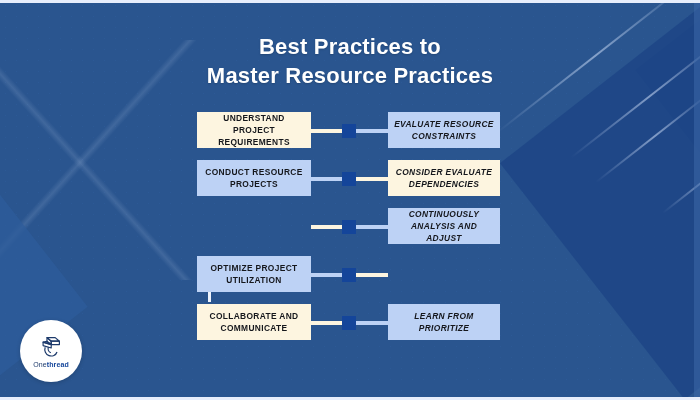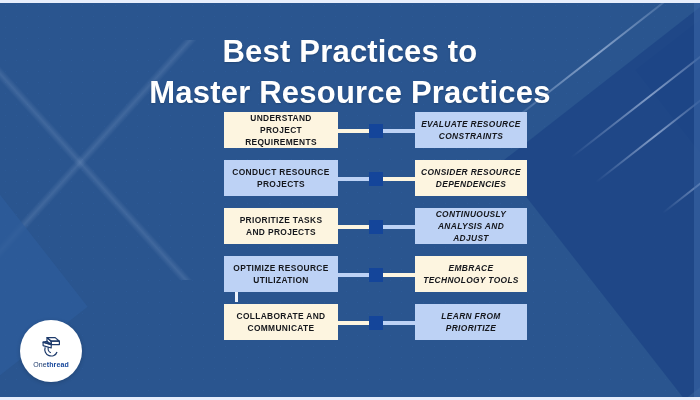--- a/index.html
+++ b/index.html
@@ -69,27 +69,27 @@
   .bg-right-edge {
     top:0; right:0; width:6px; height:400px;
     background:#3f6cab;
     opacity:.5;
   }
 
   
   #heading {
     position:absolute; top:32px; left:0; width:700px;
     text-align:center; color:#ffffff;
-    font-size:31px; font-weight:bold; line-height:1.32;
+    font-size:22px; font-weight:bold; line-height:1.32;
     letter-spacing:.2px;
     text-shadow:0 1px 2px rgba(0,0,0,.18);
   }
 
   
-  #diagram { position:absolute; top:112px; left:0; width:700px;padding-left:27px; }
+  #diagram { position:absolute; top:112px; left:0; width:700px; }
   .row {
     position:relative;
     height:36px;
     margin-bottom:12px;
   }
   .box {
     position:absolute;
     top:0; height:36px;
     display:flex; align-items:center; justify-content:center;
     text-align:center;
@@ -171,39 +171,37 @@
         </div>
         <div class="box right lblue">EVALUATE RESOURCE CONSTRAINTS</div>
       </div>
       <div class="row">
         <div class="box left lblue">CONDUCT RESOURCE PROJECTS</div>
         <div class="connector">
           <div class="bar l" style="background: rgb(189, 210, 245);"></div>
           <div class="knot" style="background: rgb(20, 69, 154);"></div>
           <div class="bar r" style="background: rgb(253, 245, 224);"></div>
         </div>
-        <div class="box right cream">CONSIDER RESOURCE DEPENDENCIES</div>
-      </div>
-      <div class="row">
-        <div class="box left cream">PRIORITIZE TASKS AND PROJECTS</div>
+        <div class="box right cream">CONSIDER EVALUATE DEPENDENCIES</div>
+      </div>
+      <div class="row">
         <div class="connector">
           <div class="bar l" style="background: rgb(253, 245, 224);"></div>
           <div class="knot" style="background: rgb(20, 69, 154);"></div>
           <div class="bar r" style="background: rgb(189, 210, 245);"></div>
         </div>
         <div class="box right lblue">CONTINUOUSLY ANALYSIS AND ADJUST</div>
       </div>
       <div class="row">
-        <div class="box left lblue">OPTIMIZE RESOURCE UTILIZATION</div>
+        <div class="box left lblue">OPTIMIZE PROJECT UTILIZATION</div>
         <div class="connector">
           <div class="bar l" style="background: rgb(189, 210, 245);"></div>
           <div class="knot" style="background: rgb(20, 69, 154);"></div>
           <div class="bar r" style="background: rgb(253, 245, 224);"></div>
         </div>
-        <div class="box right cream">EMBRACE TECHNOLOGY TOOLS</div>
         <div class="tick" style="left: 208px;"></div>
       </div>
       <div class="row">
         <div class="box left cream">COLLABORATE AND COMMUNICATE</div>
         <div class="connector">
           <div class="bar l" style="background: rgb(253, 245, 224);"></div>
           <div class="knot" style="background: rgb(20, 69, 154);"></div>
           <div class="bar r" style="background: rgb(189, 210, 245);"></div>
         </div>
         <div class="box right lblue">LEARN FROM PRIORITIZE</div>

